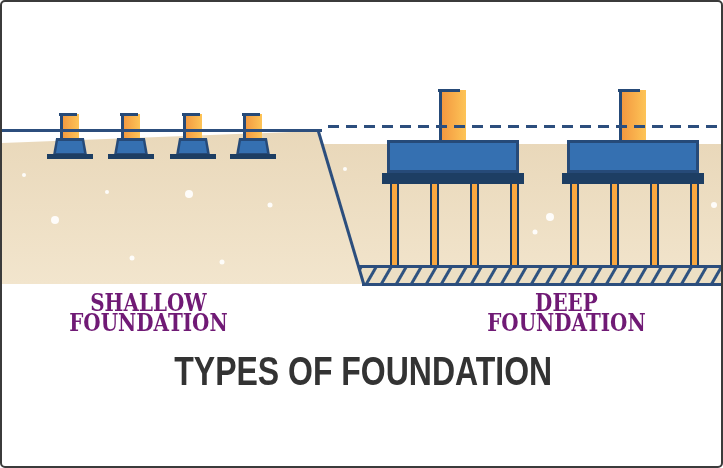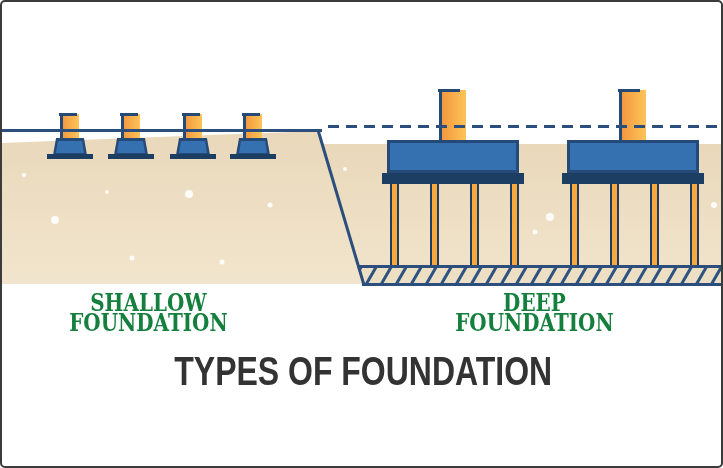--- a/index.html
+++ b/index.html
@@ -50,28 +50,28 @@
   .d-cap{position:absolute;left:5px;top:51px;width:132px;height:33px;box-sizing:border-box;
     background:#3570b1;border:3px solid #264a78;}
   .d-beam{position:absolute;left:0;top:84px;width:142px;height:11px;background:#1d3e63;}
   .d-pile{position:absolute;top:95px;width:9px;height:81px;box-sizing:border-box;
     background:#f9a840;border-left:2.5px solid #1d3e63;border-right:2.5px solid #1d3e63;}
   .d-pile.k1{left:8px}.d-pile.k2{left:48px}.d-pile.k3{left:88px}.d-pile.k4{left:128px}
 
   
   .label{
     position:absolute;top:291px;width:224px;z-index:5;
-    text-align:center;color:#15803d;
+    text-align:center;color:#701a75;
     font-family:"DejaVu Serif", serif;font-weight:bold;
     font-size:24px;line-height:20px;
   }
   .label .scale{display:inline-block;transform:scaleX(.83);transform-origin:center top;}
   .label .ln{display:block;}
   .label.shallow-lbl{left:34px;}
-  .label.deep-lbl{left:420px;}
+  .label.deep-lbl{left:452px;}
 
   .main-title{
     position:absolute;left:0;top:349px;width:723px;z-index:5;
     text-align:center;color:#333333;
     font-family:"Liberation Sans", sans-serif;font-weight:bold;
     font-size:41px;line-height:41px;letter-spacing:0px;
   }
   .main-title .scale{display:inline-block;transform:scaleX(.78);transform-origin:center top;}
 </style>
 </head>

